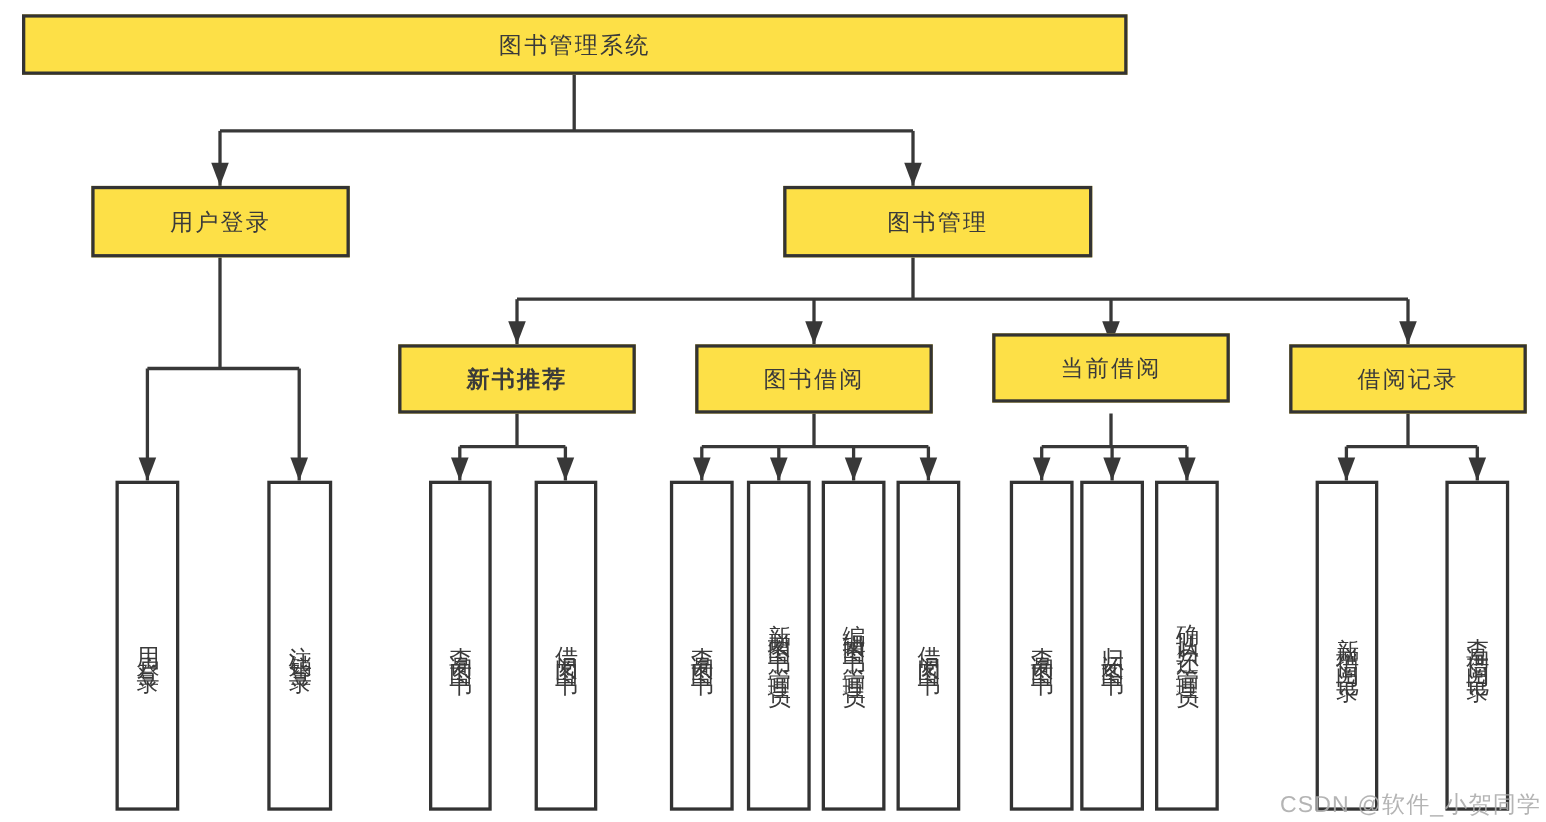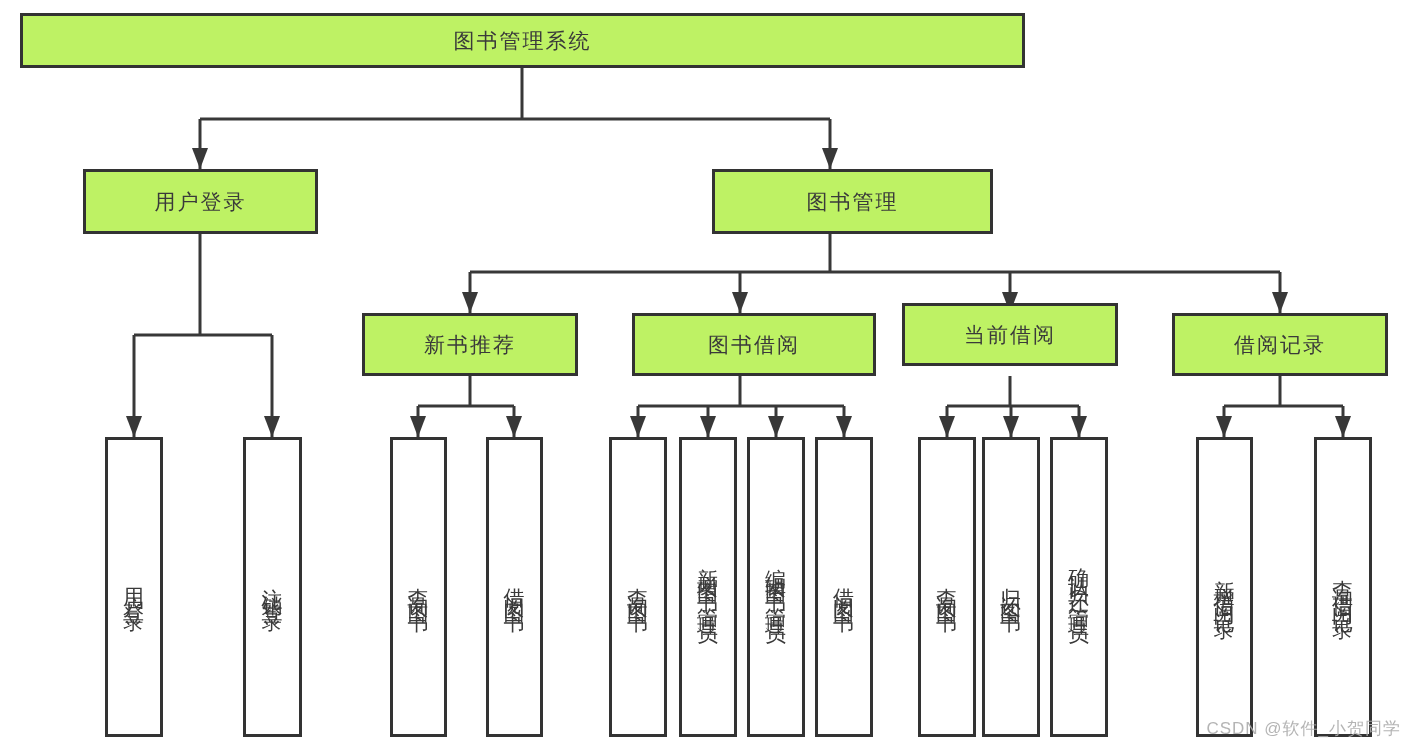--- a/index.html
+++ b/index.html
@@ -23,21 +23,21 @@
   .connectors path.ln,
   .connectors line.arw {
     stroke: #383838;
     stroke-width: 3;
     fill: none;
   }
   .box {
     position: absolute;
     box-sizing: border-box;
     border: 3px solid #333333;
-    background: #bef264;
+    background: #fde047;
     display: flex;
     align-items: center;
     justify-content: center;
     font-size: 21px;
     color: #3a3a3a;
     letter-spacing: 2px;
     white-space: nowrap;
   }
   .leaf {
     position: absolute;
@@ -56,42 +56,42 @@
     text-orientation: mixed;
     font-size: 21px;
     line-height: 1;
     letter-spacing: 8px;
     color: #3a3a3a;
   }
   
   #n-root { left: 20px;  top: 13px;  width: 1005px; height: 55px; }
   #n-l2-0 { left: 83px;  top: 169px; width: 235px;  height: 65px; }
   #n-l2-1 { left: 712px; top: 169px; width: 281px;  height: 65px; }
-  #n-l3-0 { left: 362px;  top: 313px; width: 216px; height: 63px; }
-  #n-l3-1 { left: 632px;  top: 313px; width: 244px; height: 63px; }
+  #n-l3-0 { left: 362px;  top: 313px; width: 216px; height: 63px; font-weight: bold; }
+  #n-l3-1 { left: 632px;  top: 313px; width: 216px; height: 63px; }
   #n-l3-2 { left: 902px;  top: 303px; width: 216px; height: 63px; }
   #n-l3-3 { left: 1172px; top: 313px; width: 216px; height: 63px; }
   #f-a0 { left: 105px; }
   #f-a1 { left: 243px; width: 59px; }
   #f-b0 { left: 390px; width: 57px; }
   #f-b1 { left: 486px; width: 57px; }
   #f-c0 { left: 609px; }
   #f-c1 { left: 679px; }
   #f-c2 { left: 747px; }
   #f-c3 { left: 815px; }
   #f-d0 { left: 918px; }
   #f-d1 { left: 982px; }
   #f-d2 { left: 1050px; }
   #f-e0 { left: 1196px; width: 57px; }
   #f-e1 { left: 1314px; }
   .watermark {
     position: absolute;
     right: 4px;
     top: 717px;
-    font-size: 17px;
+    font-size: 21px;
     letter-spacing: 1px;
     color: rgba(172, 172, 172, 0.9);
     z-index: 5;
     white-space: nowrap;
   }
 </style>
 </head>
 <body>
 
 <div class="canvas">

